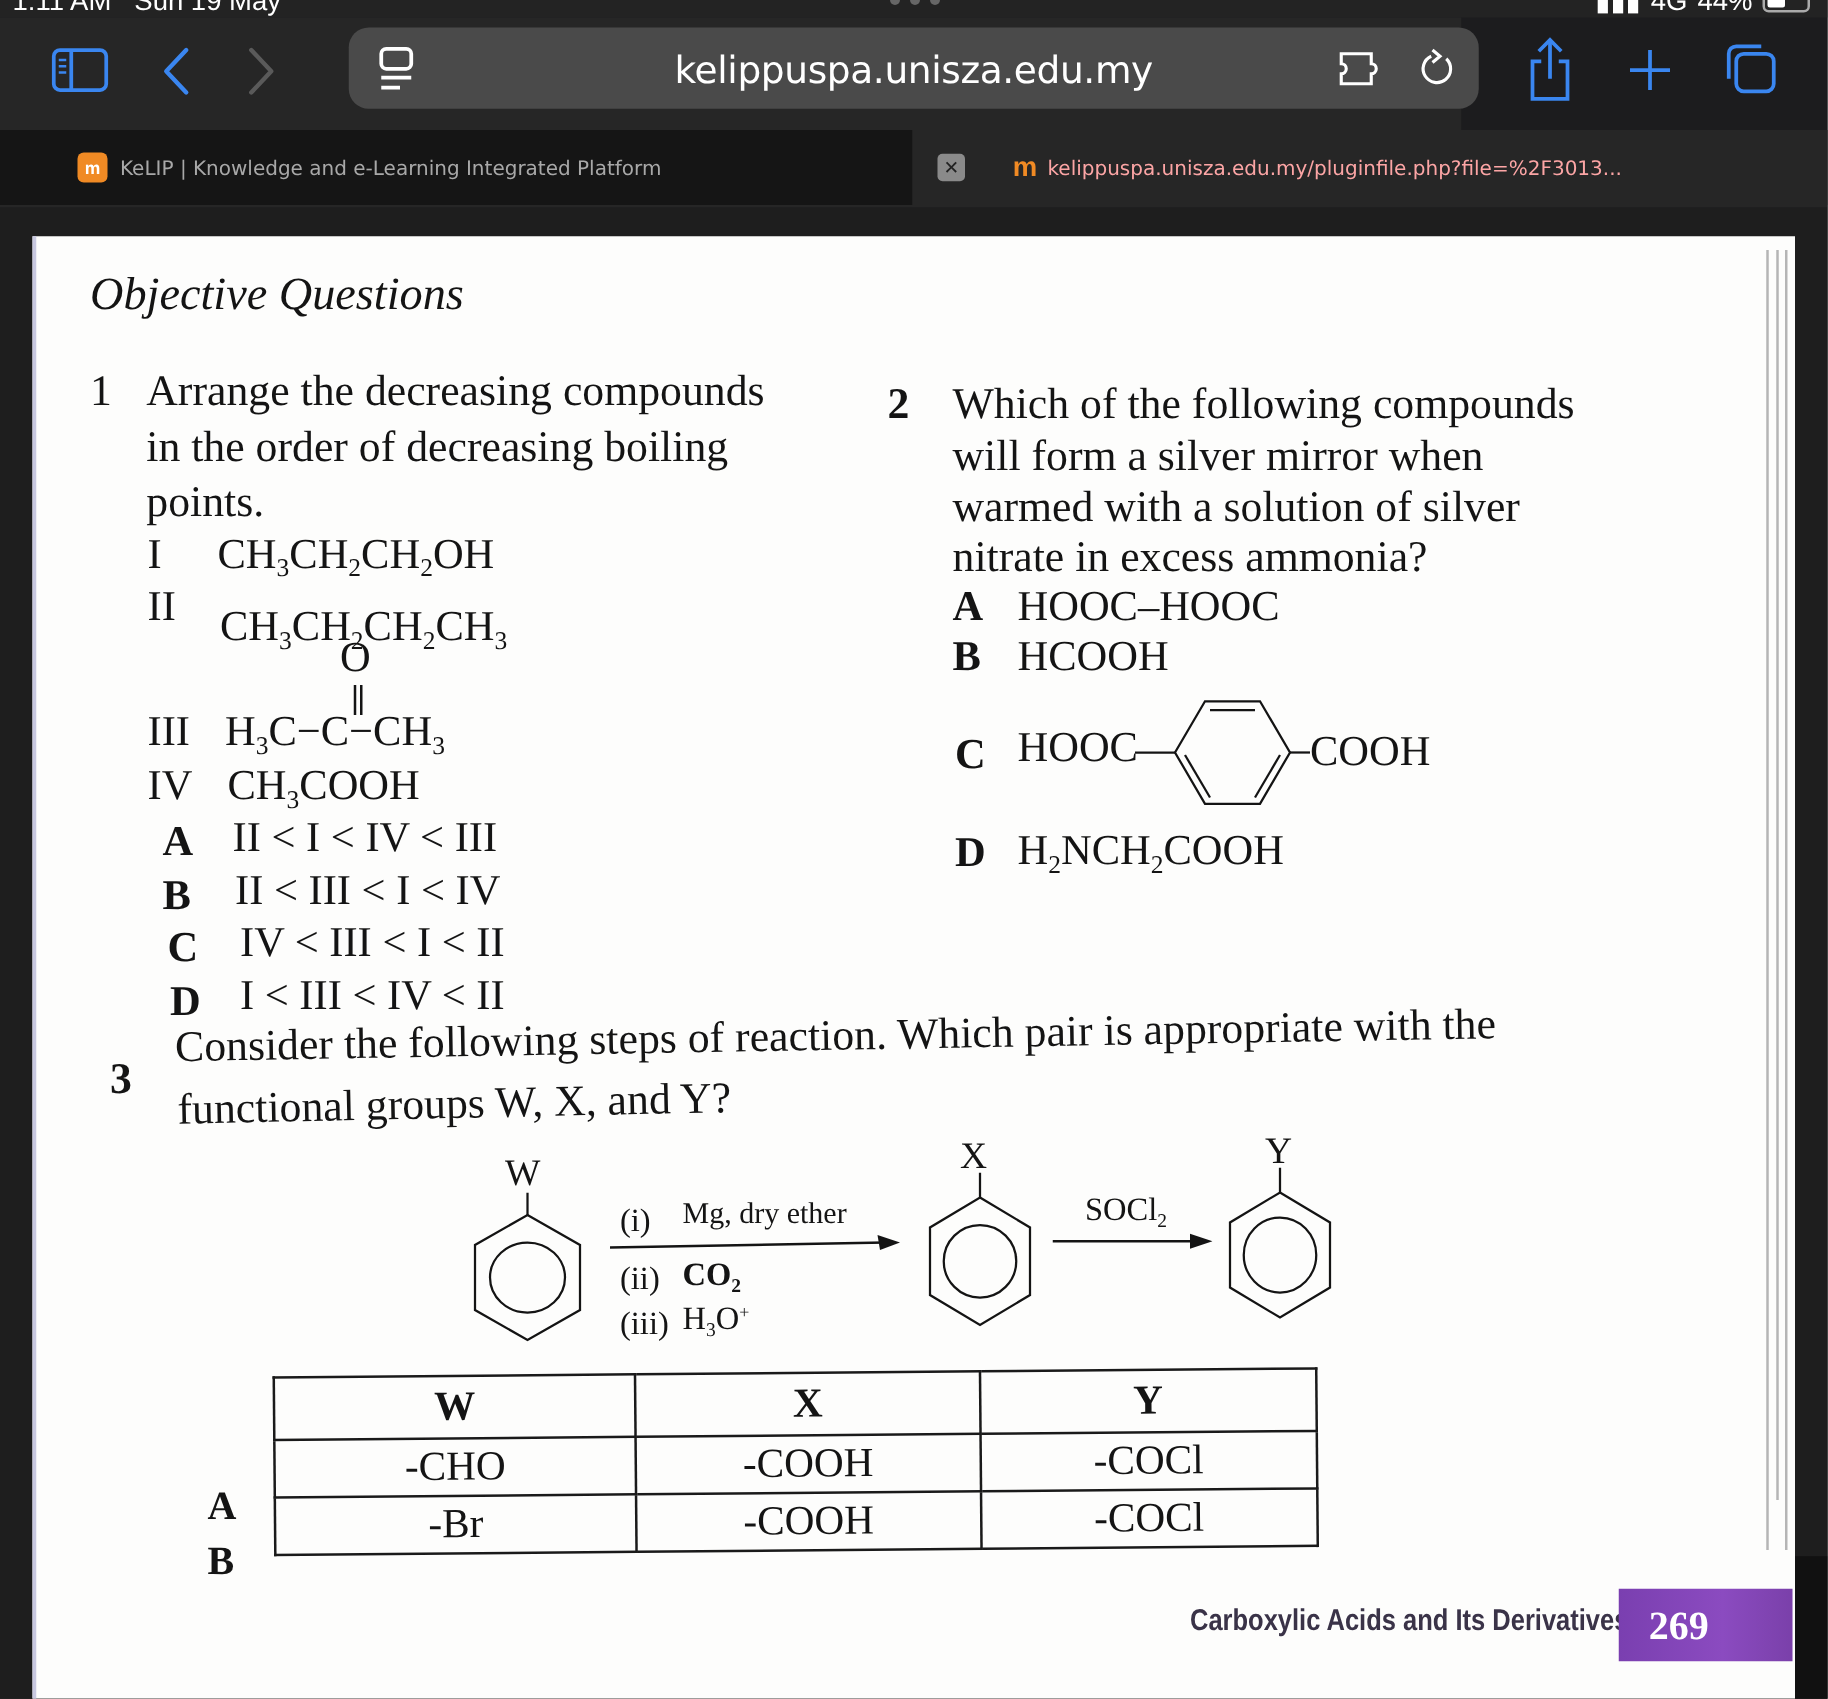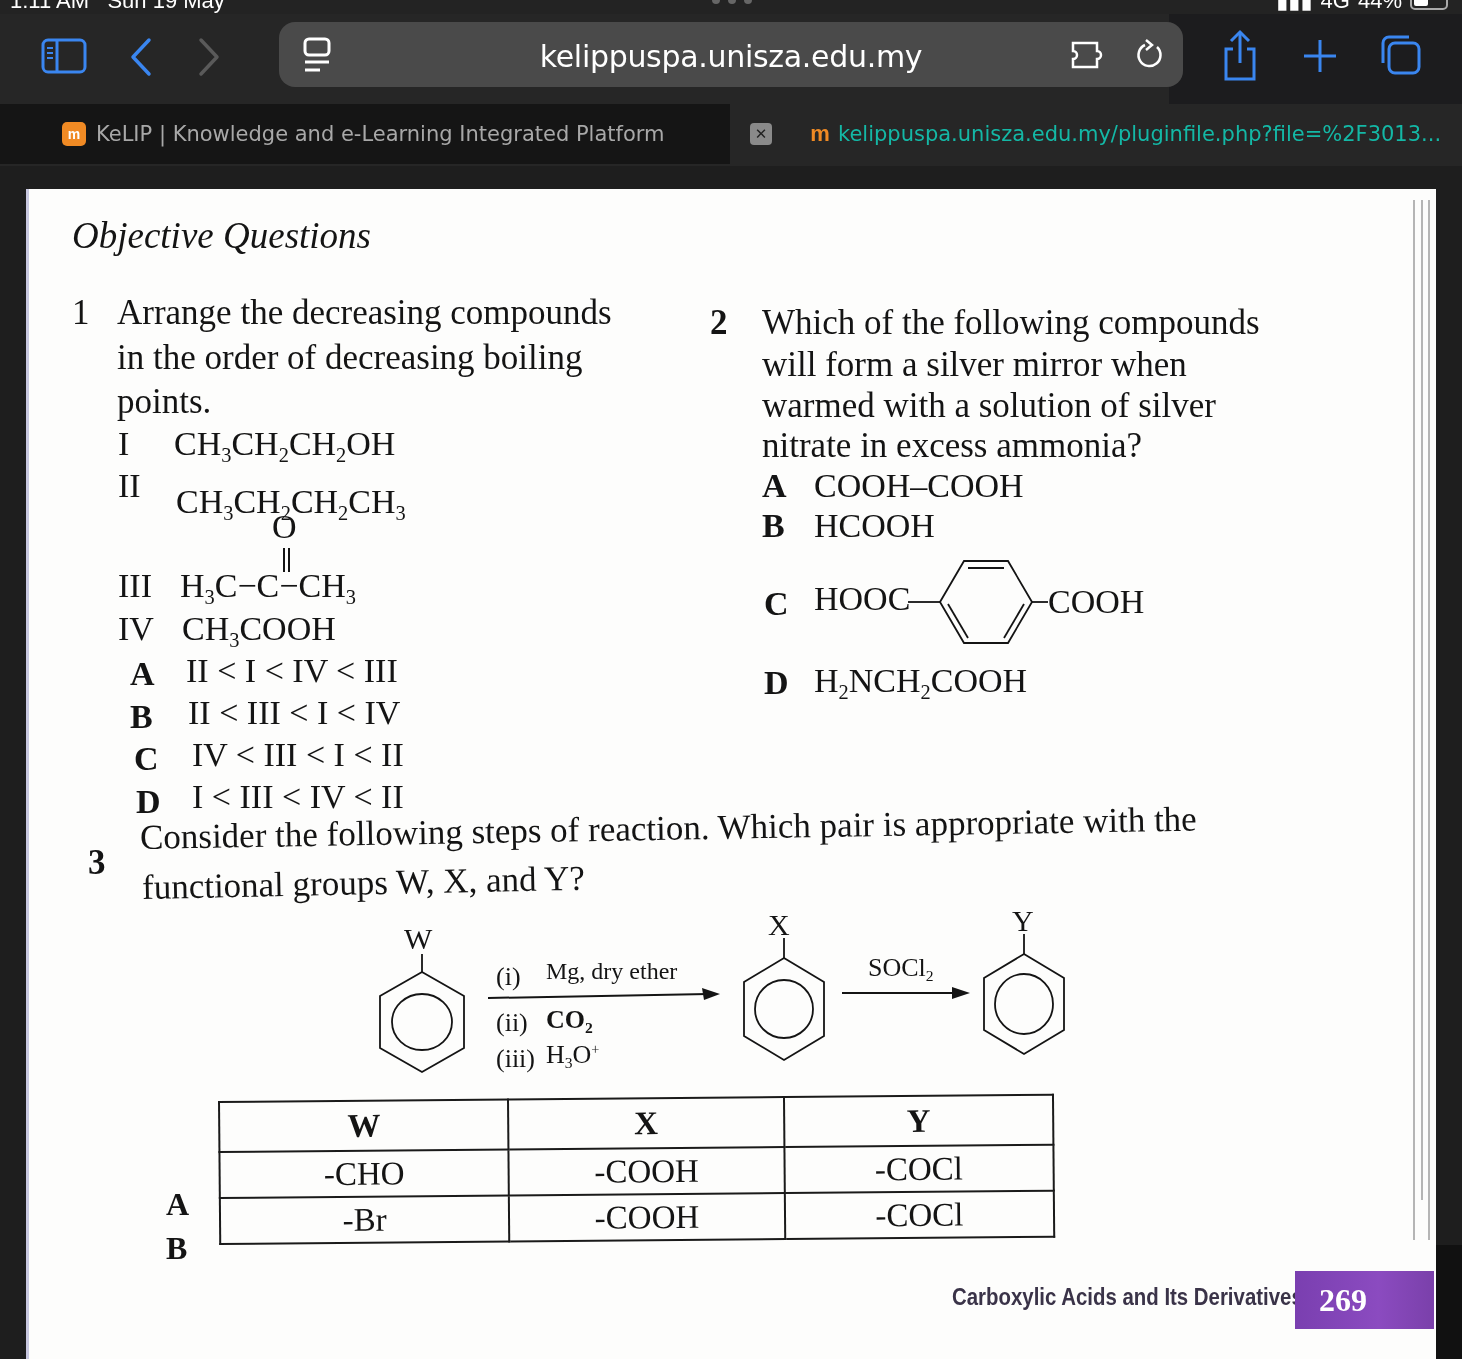--- a/index.html
+++ b/index.html
@@ -19,21 +19,21 @@
   .toolbar { position: absolute; left: 0; top: 14px; width: 1169px; height: 90px; background: #262626; }
   .tb-icon { position: absolute; display: flex; align-items: center; justify-content: center; color: #3a86f0; cursor: pointer; }
   .addressbar { position: absolute; left: 279px; top: 8px; width: 904px; height: 65px; background: #4a4a4a; border-radius: 16px; }
   .addressbar .url { position: absolute; left: 0; right: 0; top: 17px; text-align: center; color: #fff; font-size: 30px; font-family: "DejaVu Sans", sans-serif; letter-spacing: -0.3px; }
 
   
   .tabbar { position: absolute; left: 0; top: 104px; width: 1462px; height: 62px; background: #262626; }
   .tab { position: absolute; top: 0; height: 60px; display: flex; align-items: center; }
   .tab1 { left: 0; width: 730px; background: #151515; }
   .tab2 { left: 730px; width: 732px; background: #262626; }
-  .tab-label { font-size: 21px; font-family: "DejaVu Sans", sans-serif; }
+  .tab-label { font-size: 16px; font-family: "DejaVu Sans", sans-serif; }
   .favicon { width: 24px; height: 24px; border-radius: 5px; background: #f08a24; color: #fff; font-size: 14px; font-weight: bold; display: flex; align-items: center; justify-content: center; }
   .favicon2 { width: 28px; height: 24px; color: #f08a24; font-size: 22px; font-weight: bold; display: flex; align-items: center; justify-content: center; }
   .tab-close { width: 22px; height: 22px; background: #8a8a8a; color: #222; border-radius: 4px; font-size: 15px; display: flex; align-items: center; justify-content: center; }
 
   
   .content-bg { position: absolute; left: 0; top: 166px; width: 1462px; height: 1193px; background: #1e1e1e; }
   .page { position: absolute; left: 26px; top: 189px; width: 1410px; height: 1170px; background: #fdfdfc; border-left: 3px solid #c8c8e0; }
   .page-edge { position: absolute; top: 200px; width: 2px; background: #b5b5b5; }
 
   .serif { font-family: "Liberation Serif", "DejaVu Serif", serif; color: #141414; }
@@ -139,21 +139,21 @@
 </div>
 
 <div class="tabbar">
   <div class="tab tab1">
     <span class="favicon" style="margin-left:62px;">m</span>
     <span class="tab-label" style="margin-left:10px;color:#a8a8a8;">KeLIP | Knowledge and e-Learning Integrated Platform</span>
   </div>
   <div class="tab tab2">
     <span class="tab-close" style="margin-left:20px;">✕</span>
     <span class="favicon2" style="margin-left:34px;">m</span>
-    <span class="tab-label" style="margin-left:4px;color:#14b8a6;">kelippuspa.unisza.edu.my/pluginfile.php?file=%2F3013...</span>
+    <span class="tab-label" style="margin-left:4px;color:#fca5a5;">kelippuspa.unisza.edu.my/pluginfile.php?file=%2F3013...</span>
   </div>
 </div>
 
 <div class="content-bg"></div>
 
 <div class="page"></div>
 <div class="page-edge" style="left:1413px;height:1040px;"></div>
 <div class="page-edge" style="left:1421px;height:1000px;"></div>
 <div class="page-edge" style="left:1428px;height:1040px;"></div>
 
@@ -188,21 +188,21 @@
 <div class="abs serif chem opt-letter" style="left:136px;top:783px;">D</div>
 <div class="abs serif chem" style="left:192px;top:778px;">I &lt; III &lt; IV &lt; II</div>
 
 <div class="abs serif qtext" style="left:710px;top:303px;font-weight:bold;">2</div>
 <div class="abs serif qtext" style="left:762px;top:303px;">Which of the following compounds</div>
 <div class="abs serif qtext" style="left:762px;top:345px;">will form a silver mirror when</div>
 <div class="abs serif qtext" style="left:762px;top:386px;">warmed with a solution of silver</div>
 <div class="abs serif qtext" style="left:762px;top:426px;">nitrate in excess ammonia?</div>
 
 <div class="abs serif chem opt-letter" style="left:762px;top:467px;">A</div>
-<div class="abs serif chem" style="left:814px;top:467px;">COOH–COOH</div>
+<div class="abs serif chem" style="left:814px;top:467px;">HOOC–HOOC</div>
 <div class="abs serif chem opt-letter" style="left:762px;top:507px;">B</div>
 <div class="abs serif chem" style="left:814px;top:507px;">HCOOH</div>
 
 <div class="abs serif chem opt-letter" style="left:764px;top:585px;">C</div>
 <div class="abs serif chem" style="left:814px;top:580px;">HOOC</div>
 <svg class="abs" style="left:908px;top:556px;" width="140" height="92">
   <line x1="0" y1="46" x2="32" y2="46" stroke="#141414" stroke-width="1.8"></line>
   <polygon points="32,46 56,5 100,5 124,46 100,87 56,87" fill="none" stroke="#141414" stroke-width="1.8"></polygon>
   <line x1="60" y1="12" x2="96" y2="12" stroke="#141414" stroke-width="1.8"></line>
   <line x1="40" y1="48" x2="60" y2="82" stroke="#141414" stroke-width="1.8"></line>

